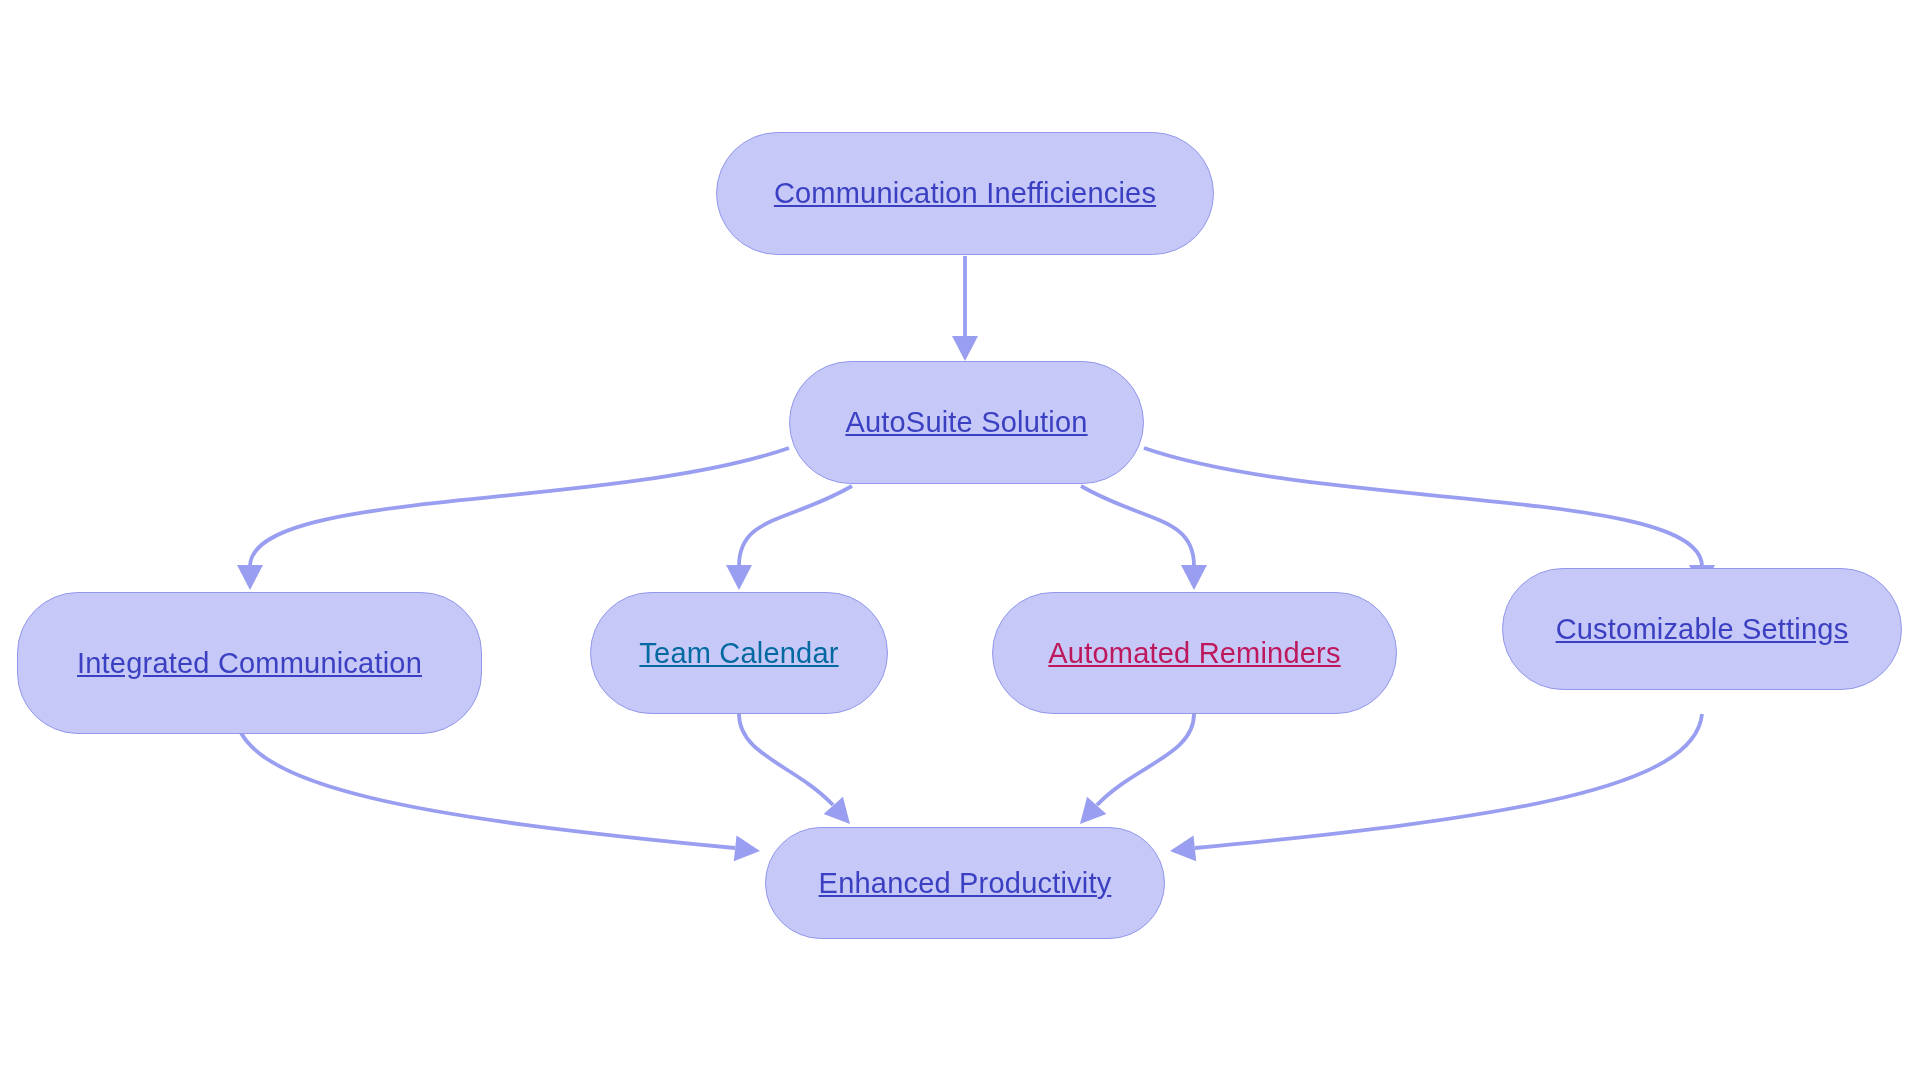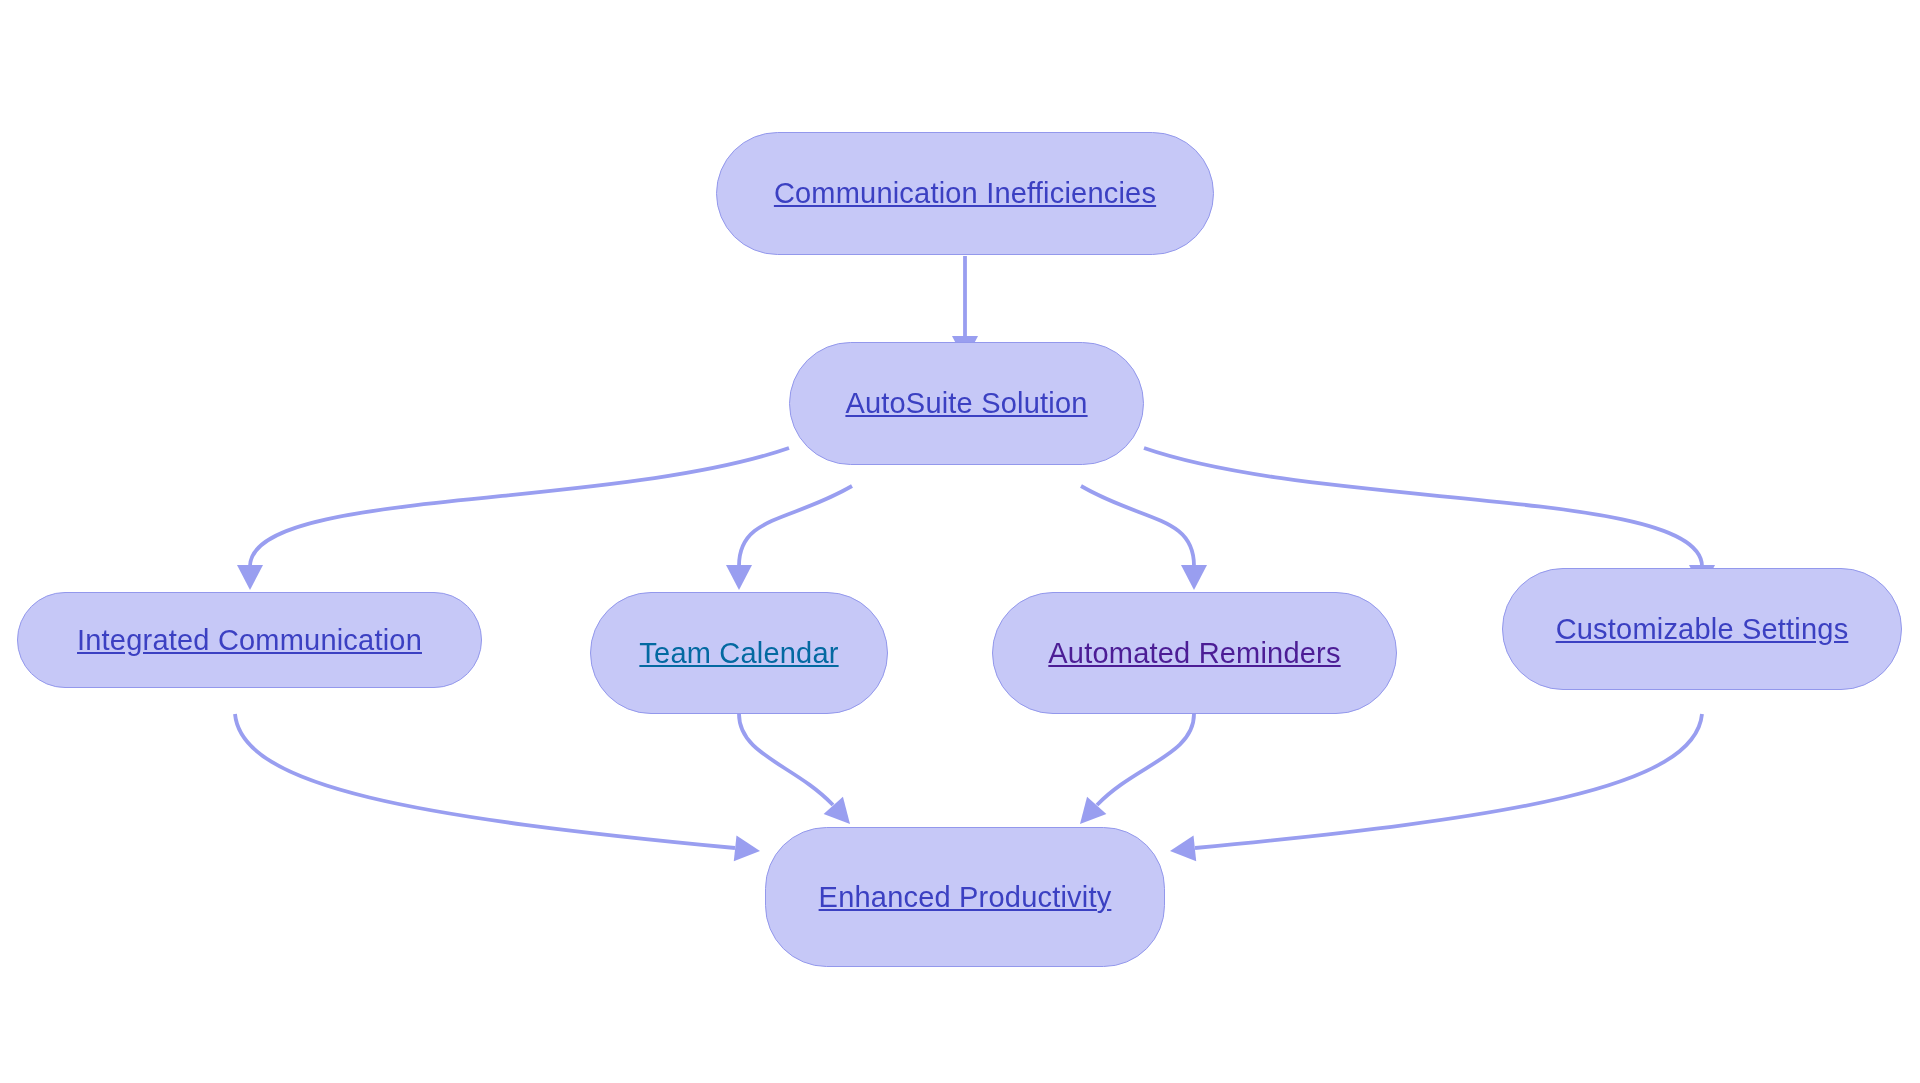--- a/index.html
+++ b/index.html
@@ -53,20 +53,20 @@
       <polygon points="0,0 -13,-25 13,-25" transform="translate(760,851) rotate(-84)" fill="#999ef0"></polygon>
       <path d="M 739 714 C 739 755, 795 765, 833 805" fill="none" stroke="#999ef0" stroke-width="3.8"></path>
       <polygon points="0,0 -13,-25 13,-25" transform="translate(850,824) rotate(-42)" fill="#999ef0"></polygon>
       <path d="M 1194 714 C 1194 755, 1135 765, 1097 805" fill="none" stroke="#999ef0" stroke-width="3.8"></path>
       <polygon points="0,0 -13,-25 13,-25" transform="translate(1080,824) rotate(42)" fill="#999ef0"></polygon>
       <path d="M 1702 714 C 1695 788, 1510 818, 1195 848" fill="none" stroke="#999ef0" stroke-width="3.8"></path>
       <polygon points="0,0 -13,-25 13,-25" transform="translate(1170,851) rotate(84)" fill="#999ef0"></polygon>
     </svg>
   <div id="nodes">
       <div class="node" style="left: 716px; top: 132px; width: 498px; height: 123px; border-radius: 61.5px; background: rgb(198, 200, 247); border: 1.5px solid rgb(147, 152, 236); color: rgb(59, 64, 194);">Communication Inefficiencies</div>
-      <div class="node" style="left: 789px; top: 342px; width: 355px; height: 123px; border-radius: 61.5px; background: rgb(198, 200, 247); border: 1.5px solid rgb(147, 152, 236); color: rgb(59, 64, 194);">AutoSuite Solution</div>
-      <div class="node" style="left: 17px; top: 592px; width: 465px; height: 96px; border-radius: 61px; background: rgb(198, 200, 247); border: 1.5px solid rgb(147, 152, 236); color: rgb(59, 64, 194);">Integrated Communication</div>
+      <div class="node" style="left: 789px; top: 361px; width: 355px; height: 123px; border-radius: 61.5px; background: rgb(198, 200, 247); border: 1.5px solid rgb(147, 152, 236); color: rgb(59, 64, 194);">AutoSuite Solution</div>
+      <div class="node" style="left: 17px; top: 592px; width: 465px; height: 142px; border-radius: 61px; background: rgb(198, 200, 247); border: 1.5px solid rgb(147, 152, 236); color: rgb(59, 64, 194);">Integrated Communication</div>
       <div class="node" style="left: 590px; top: 592px; width: 298px; height: 122px; border-radius: 61px; background: rgb(198, 200, 247); border: 1.5px solid rgb(147, 152, 236); color: #0369a1;">Team Calendar</div>
-      <div class="node" style="left: 992px; top: 592px; width: 405px; height: 122px; border-radius: 61px; background: rgb(198, 200, 247); border: 1.5px solid rgb(147, 152, 236); color: #4c1d95;">Automated Reminders</div>
+      <div class="node" style="left: 992px; top: 592px; width: 405px; height: 122px; border-radius: 61px; background: rgb(198, 200, 247); border: 1.5px solid rgb(147, 152, 236); color: #be185d;">Automated Reminders</div>
       <div class="node" style="left: 1502px; top: 568px; width: 400px; height: 122px; border-radius: 61px; background: rgb(198, 200, 247); border: 1.5px solid rgb(147, 152, 236); color: rgb(59, 64, 194); text-align: right;">Customizable Settings</div>
-      <div class="node" style="left: 765px; top: 827px; width: 400px; height: 140px; border-radius: 61.5px; background: rgb(198, 200, 247); border: 1.5px solid rgb(147, 152, 236); color: rgb(59, 64, 194);">Enhanced Productivity</div>
+      <div class="node" style="left: 765px; top: 827px; width: 400px; height: 112px; border-radius: 61.5px; background: rgb(198, 200, 247); border: 1.5px solid rgb(147, 152, 236); color: rgb(59, 64, 194);">Enhanced Productivity</div>
     </div>
 </div>
 
 </body></html>

